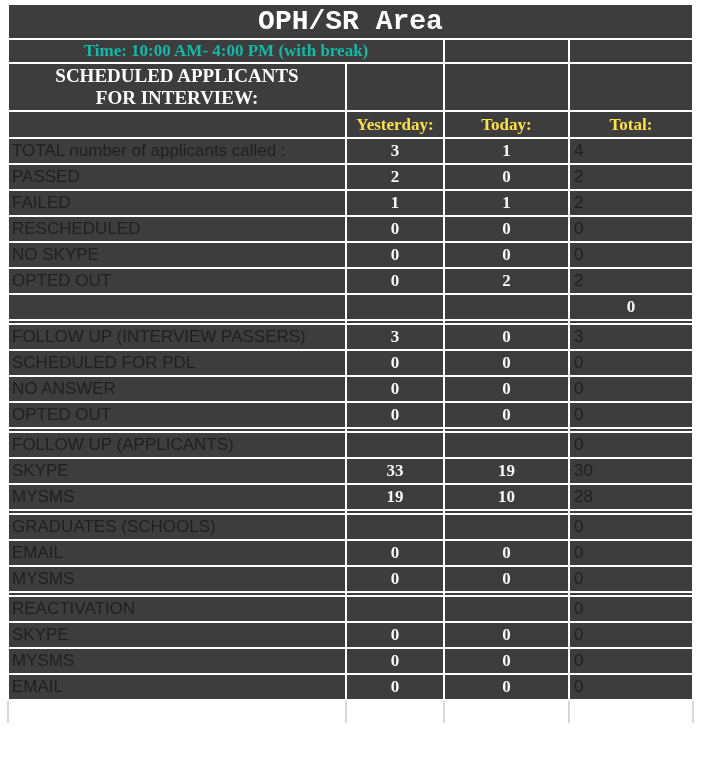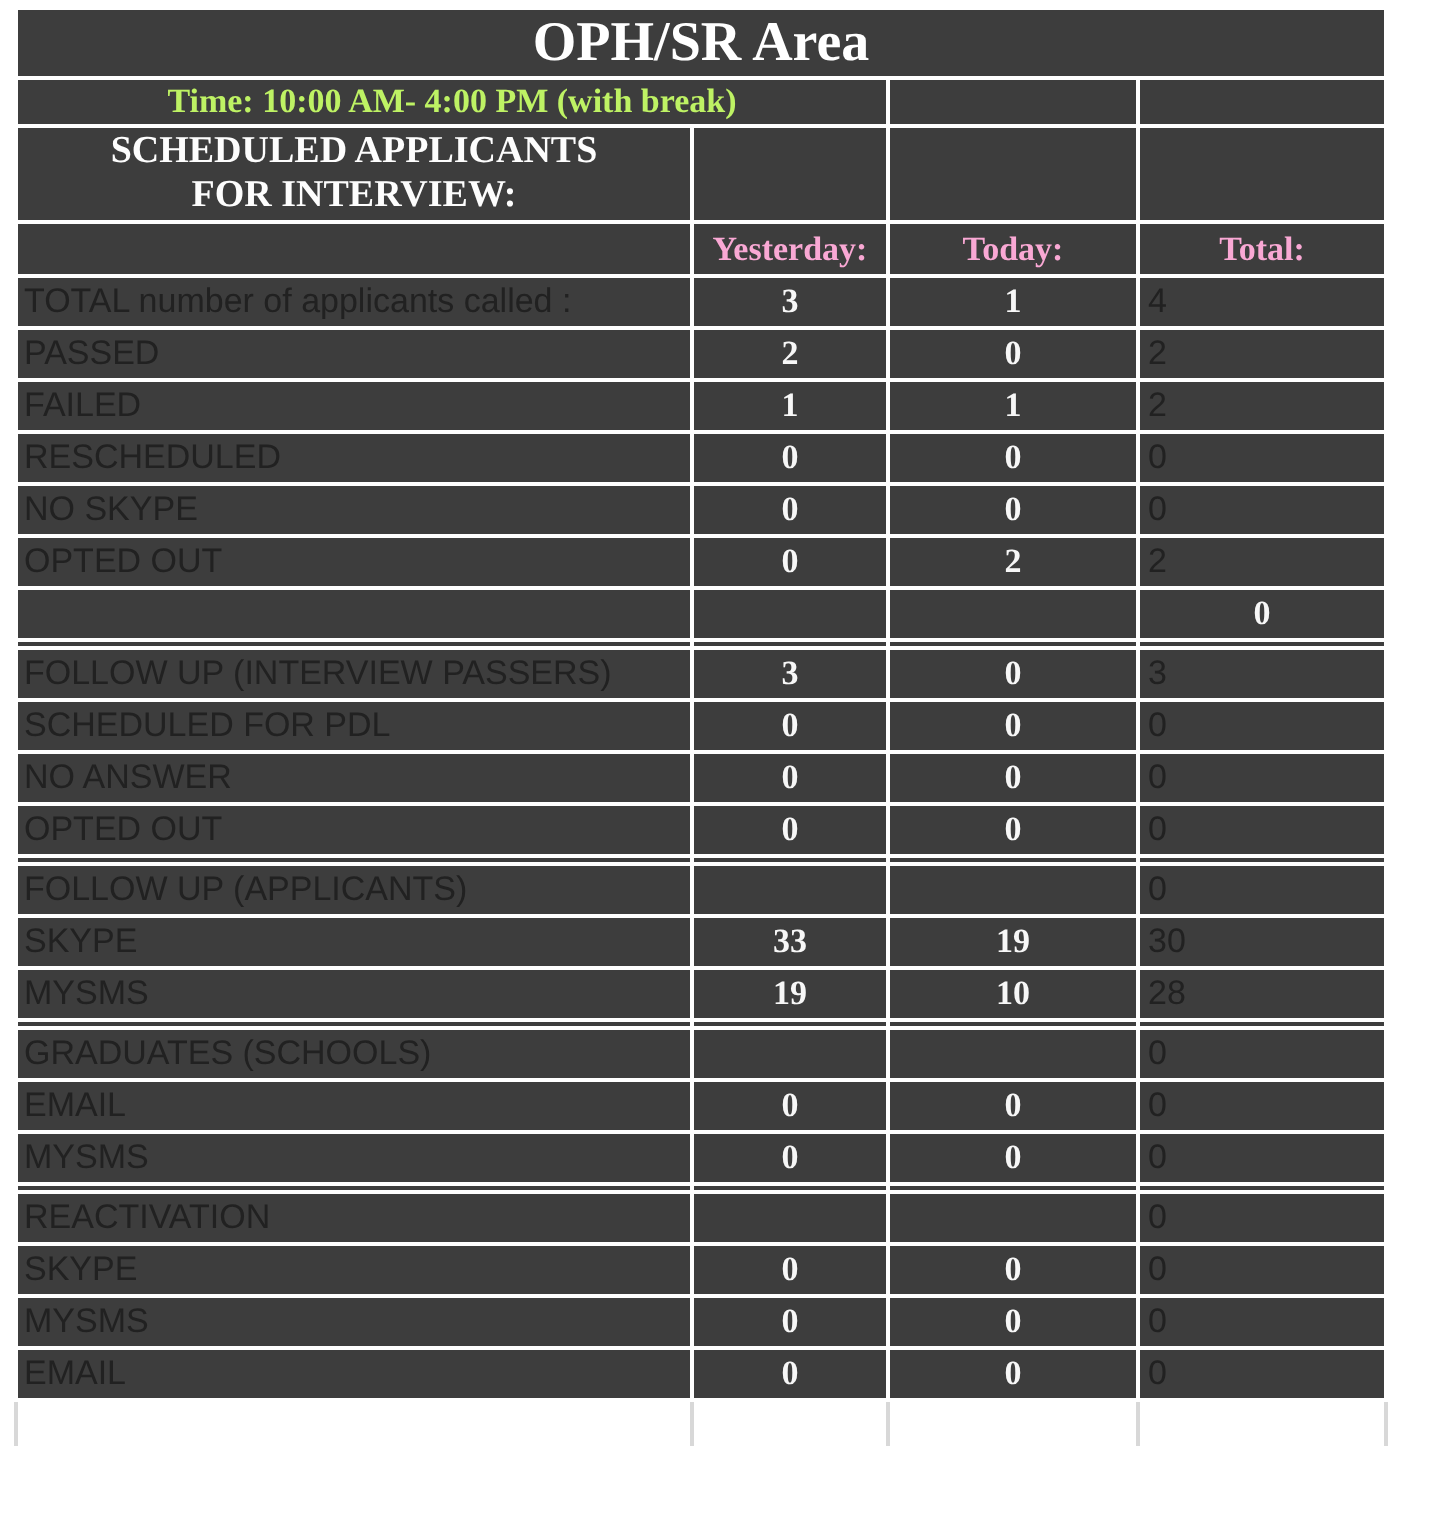--- a/index.html
+++ b/index.html
@@ -23,54 +23,54 @@
     border: 2px solid var(--border-col, #ffffff);
     background: var(--cell-bg, #3d3d3d);
     padding: 0;
     overflow: hidden;
     white-space: nowrap;
     vertical-align: middle;
   }
   
   tr.banner td {
     height: 33px;
-    font-family: Liberation Serif, serif;
+    font-family: Liberation Mono, monospace;
     font-weight: bold;
     font-size: 28px;
     color: #ffffff;
     text-align: center;
   }
   
   tr.time td { height: 22px; }
   tr.time td.time-label {
     font-family: "Liberation Serif", serif;
     font-weight: bold;
     font-size: 17px;
-    color: #bef264;
+    color: #14b8a6;
     text-align: center;
   }
   
   tr.sched td { height: 46px; }
   tr.sched td.sched-label {
     font-family: "Liberation Serif", serif;
     font-weight: bold;
     font-size: 19px;
     line-height: 22px;
     color: #fdfdfd;
     text-align: center;
     white-space: normal;
     padding: 0 40px;
   }
   
   tr.colhead td { height: 25px; }
   tr.colhead td.colh {
     font-family: "Liberation Serif", serif;
     font-weight: bold;
     font-size: 17px;
-    color: #f9a8d4;
+    color: #fde047;
     text-align: center;
   }
   
   tr.data td { height: 24px; }
   td.label {
     font-size: 17px;
     color: var(--label-col, #212121);
     text-align: left;
     padding-left: 3px;
   }

